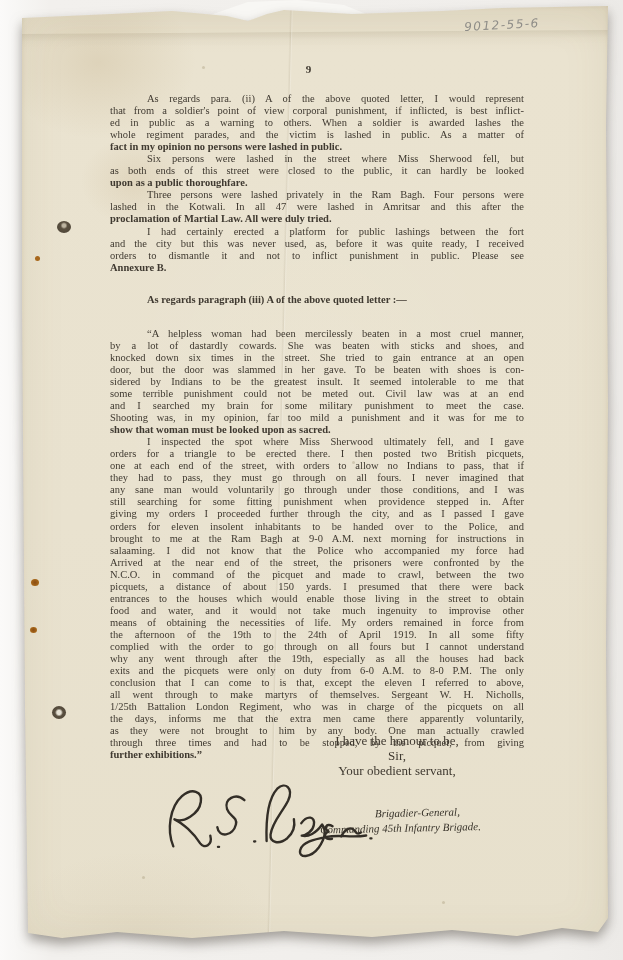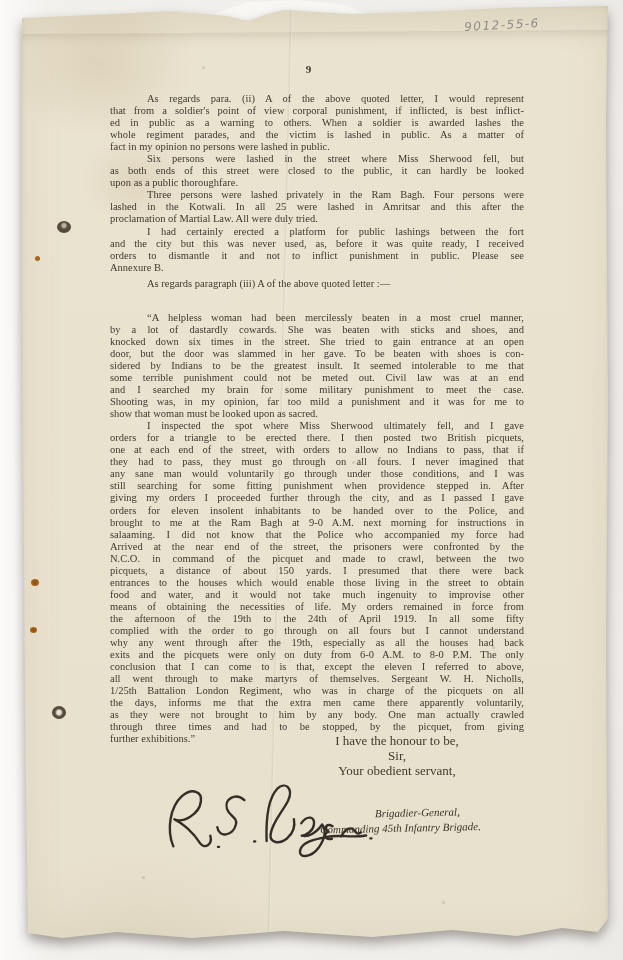--- a/index.html
+++ b/index.html
@@ -74,25 +74,25 @@
   .pagenum{
     position:absolute;left:80px;top:57px;width:414px;
     text-align:center;font-weight:bold;font-size:11px;letter-spacing:1px;
   }
   .body-block{
     position:absolute;left:88px;top:87px;width:414px;
     font-size:10.5px;line-height:12.05px;
     color:var(--ink);
   }
   .para{margin:0;}
-  .para:nth-child(5){margin-top:4px;}
+  .para:nth-child(5){margin-top:20px;}
   .para:nth-child(6){margin-top:22px;}
   .line{text-align:justify;text-align-last:justify;white-space:normal;}
   .line.indent{text-indent:37px;}
-  .line.last{text-align-last:left;}
+  .line.last{text-align-last:left;font-weight:bold;}
   .closing{
     position:absolute;left:265px;top:727px;width:220px;
     text-align:center;font-size:13px;line-height:15.2px;
   }
   .sig-svg{
     position:absolute;left:140px;top:770px;width:218px;height:84px;
   }
   .sig-title{
     position:absolute;left:298px;top:799px;width:235px;
     font-style:italic;font-size:11px;line-height:15px;
@@ -137,21 +137,21 @@
             <div class="line">whole regiment parades, and the victim is lashed in public.  As a matter of</div>
             <div class="line last">fact in my opinion no persons were lashed in public.</div>
           </div>
           <div class="para">
             <div class="line indent">Six persons were lashed in the street where Miss Sherwood fell, but</div>
             <div class="line">as both ends of this street were closed to the public, it can hardly be looked</div>
             <div class="line last">upon as a public thoroughfare.</div>
           </div>
           <div class="para">
             <div class="line indent">Three persons were lashed privately in the Ram Bagh.  Four persons were</div>
-            <div class="line">lashed in the Kotwali.  In all 25 were lashed in Amritsar and this after the</div>
+            <div class="line">lashed in the Kotwali.  In all 47 were lashed in Amritsar and this after the</div>
             <div class="line last">proclamation of Martial Law.  All were duly tried.</div>
           </div>
           <div class="para">
             <div class="line indent">I had certainly erected a platform for public lashings between the fort</div>
             <div class="line">and the city but this was never used, as, before it was quite ready, I received</div>
             <div class="line">orders to dismantle it and not to inflict punishment in public.  Please see</div>
             <div class="line last">Annexure B.</div>
           </div>
           <div class="para">
             <div class="line indent last">As regards paragraph (iii) A of the above quoted letter :—</div>

